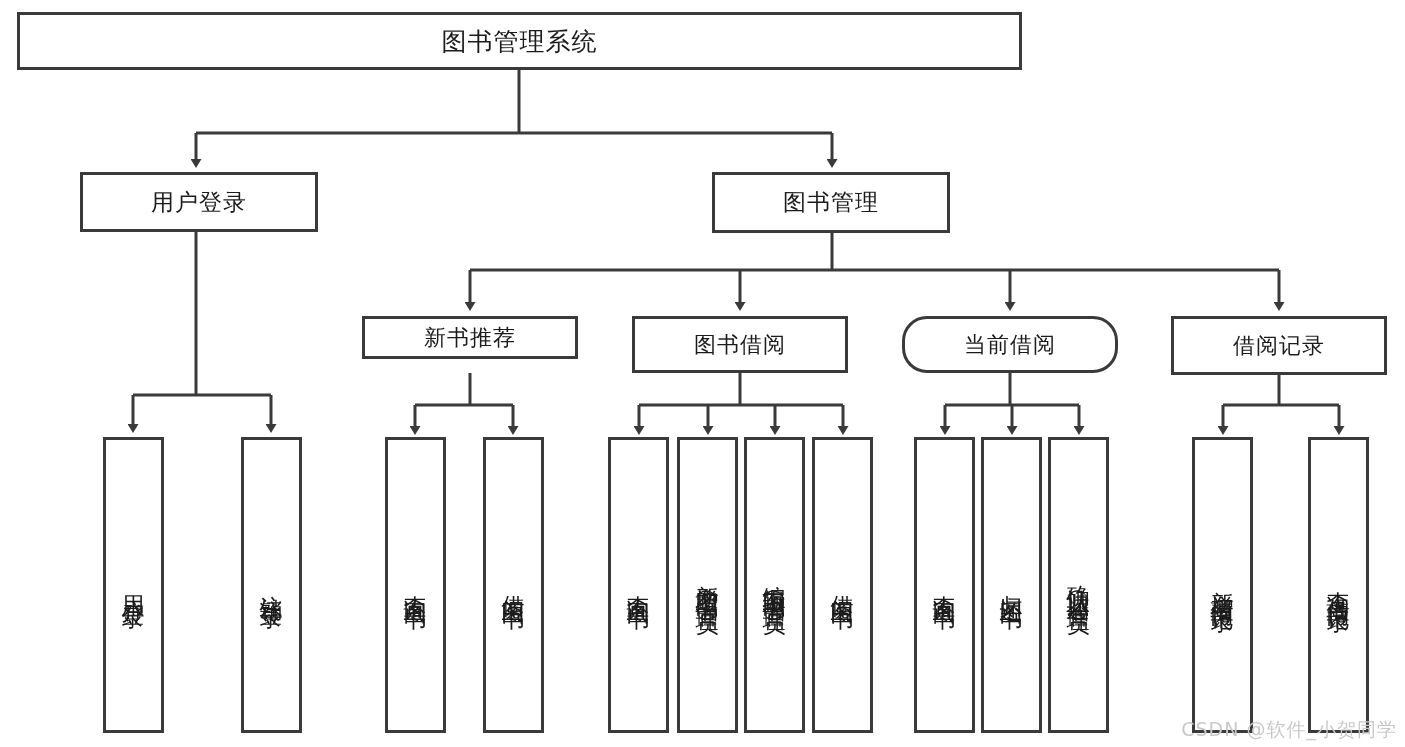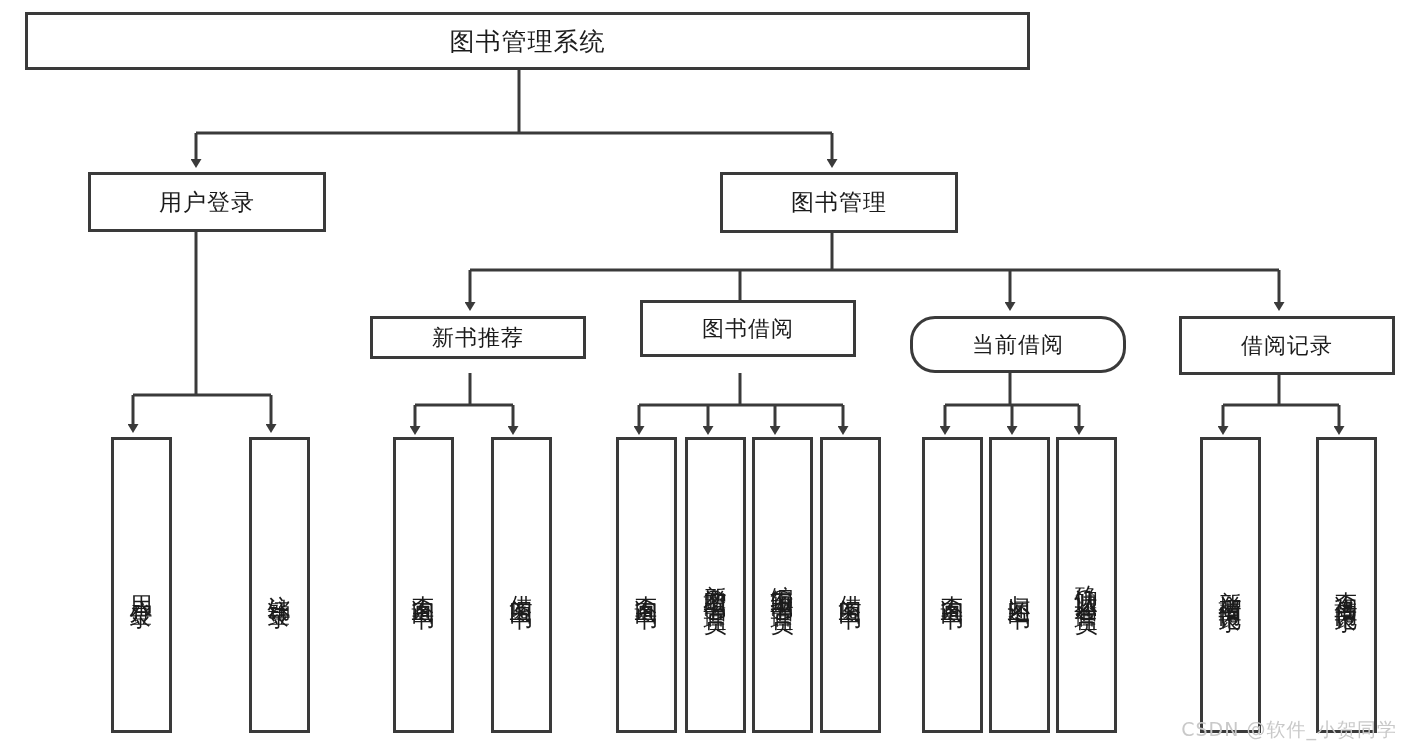--- a/index.html
+++ b/index.html
@@ -28,21 +28,20 @@
   .node {
     position: absolute;
     box-sizing: border-box;
     background: #ffffff;
     border: 3px solid #3a3a3a;
     display: flex;
     align-items: center;
     justify-content: center;
     color: #1b1b1b;
     text-align: center;
-    margin-left: 8px;
   }
   .node.root {
     font-size: 25px;
     letter-spacing: 1px;
   }
   .node.level2 {
     font-size: 23px;
     letter-spacing: 1px;
   }
   .node.level3 {
@@ -136,21 +135,21 @@
   <div class="node level2" style="left:80px; top:172px; width:238px; height:60px;">
     <span>用户登录</span>
   </div>
   <div class="node level2" style="left:712px; top:172px; width:238px; height:61px;">
     <span>图书管理</span>
   </div>
 
   <div class="node level3" style="left:362px; top:316px; width:216px; height:43px;">
     <span>新书推荐</span>
   </div>
-  <div class="node level3" style="left:632px; top:300px; width:216px; height:57px;">
+  <div class="node level3" style="left:632px; top:316px; width:216px; height:57px;">
     <span>图书借阅</span>
   </div>
   <div class="node level3" style="left:902px; top:316px; width:216px; height:57px;border-radius:25px;">
     <span>当前借阅</span>
   </div>
   <div class="node level3" style="left:1171px; top:316px; width:216px; height:59px;align-items:center;">
     <span>借阅记录</span>
   </div>
 
   <div class="node leaf" style="left:103px; top:437px; width:61px; height:296px;">

